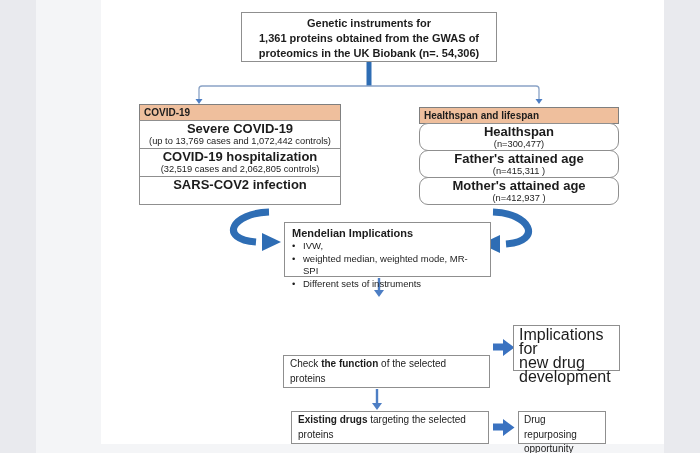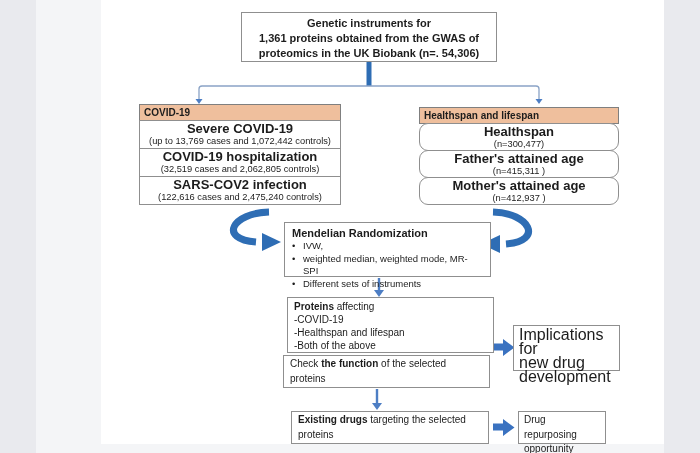--- a/index.html
+++ b/index.html
@@ -94,64 +94,55 @@
     <div class="group-row">
       <div class="row-title">Severe COVID-19</div>
       <div class="row-detail">(up to 13,769 cases and 1,072,442 controls)</div>
     </div>
     <div class="group-row">
       <div class="row-title">COVID-19 hospitalization</div>
       <div class="row-detail">(32,519 cases and 2,062,805 controls)</div>
     </div>
     <div class="group-row">
       <div class="row-title">SARS-COV2 infection</div>
-      <div class="row-detail">(122,616 cases and 2,475,240 controls)</div>
     </div>
   </div>
 
   <div class="group group-lifespan">
     <div class="group-header">Healthspan and lifespan</div>
     <div class="group-row">
       <div class="row-title">Healthspan</div>
       <div class="row-detail">(n=300,477)</div>
     </div>
     <div class="group-row">
       <div class="row-title">Father's attained age</div>
       <div class="row-detail">(n=415,311 )</div>
     </div>
     <div class="group-row">
       <div class="row-title">Mother's attained age</div>
       <div class="row-detail">(n=412,937 )</div>
     </div>
   </div>
 
   <div class="box mr-box">
-    <div class="mr-title">Mendelian Randomization</div>
+    <div class="mr-title">Mendelian Implications</div>
     <div class="mr-bullet">
       <span class="marker">•</span>
       <span>IVW,</span>
     </div>
     <div class="mr-bullet">
       <span class="marker">•</span>
       <span>weighted median, weighted mode, MR-SPI</span>
     </div>
     <div class="mr-bullet">
       <span class="marker">•</span>
       <span>Different sets of instruments</span>
     </div>
   </div>
 
-  <div class="box proteins-box">
-    <div>
-      <span class="b">Proteins</span><span> affecting</span>
-    </div>
-    <div>-COVID-19</div>
-    <div>-Healthspan and lifespan</div>
-    <div>-Both of the above</div>
-  </div>
 
   <div class="box check-box">
     <span>Check </span><span class="b">the function</span><span> of the selected proteins</span>
   </div>
 
   <div class="box implications-box">
     <div>Implications for</div>
     <div>new drug</div>
     <div>development</div>
   </div>

